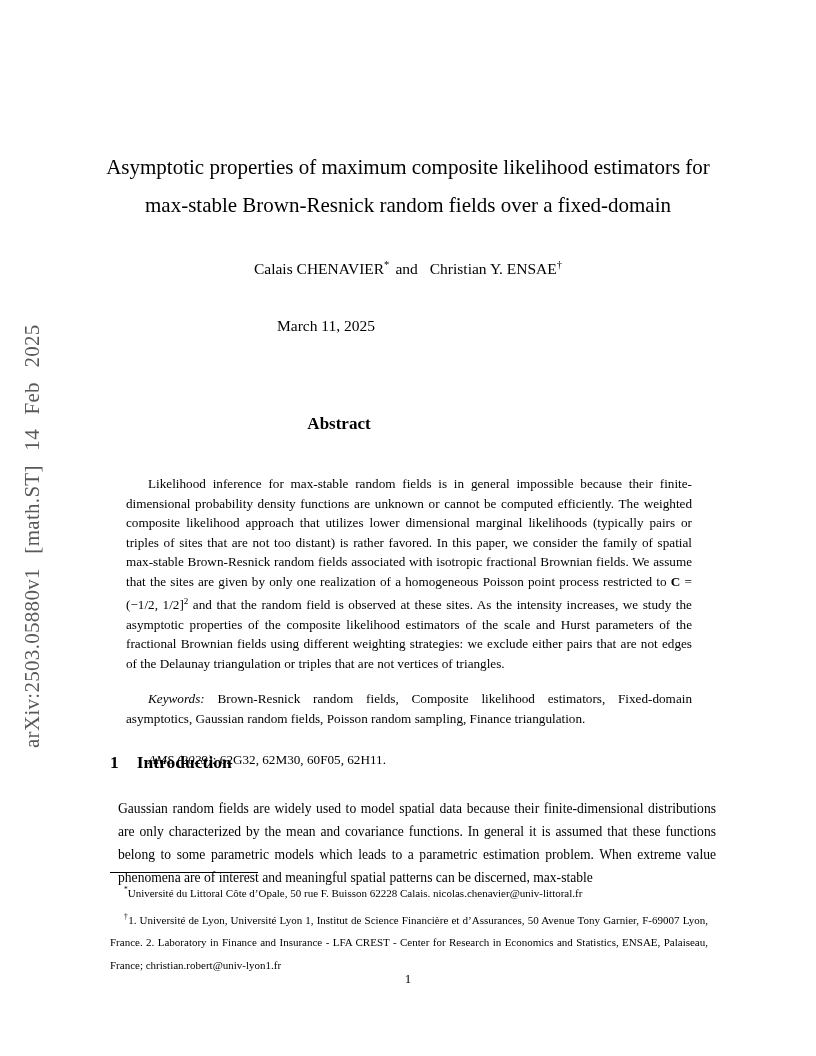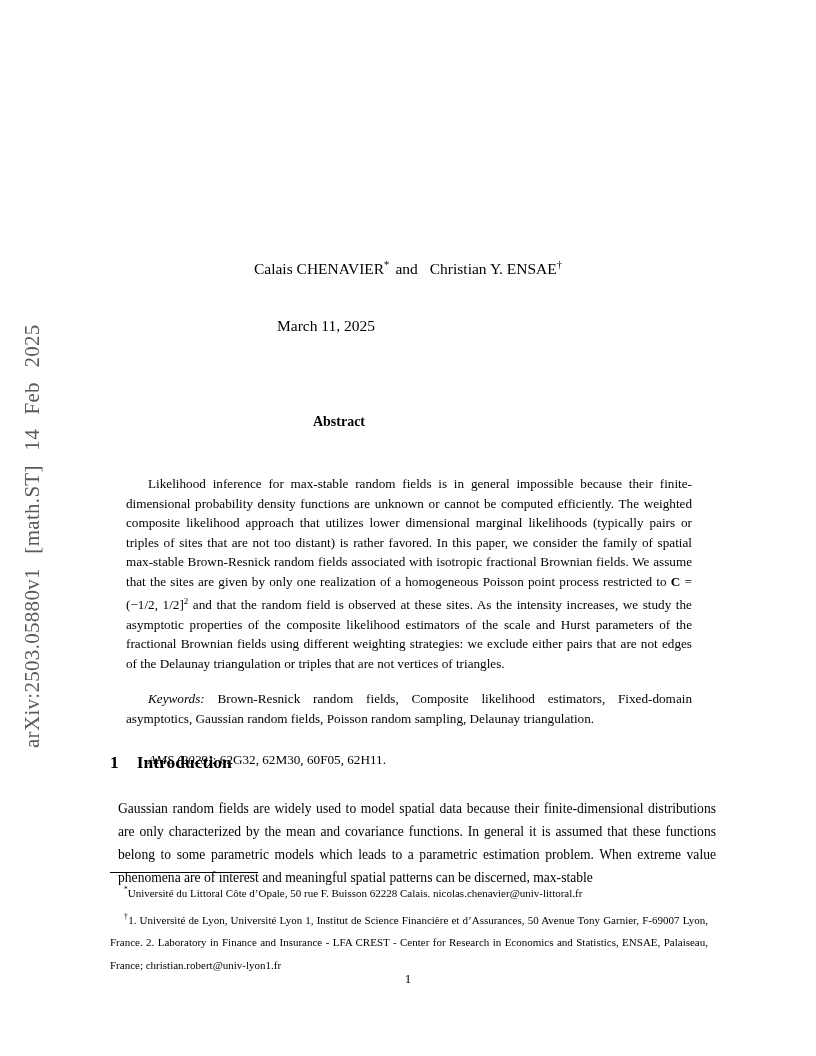--- a/index.html
+++ b/index.html
@@ -62,21 +62,21 @@
     font-size: 15.5px;
   }
 
   .abstract-title {
     position: absolute;
     left: 0;
     top: 414px;
     width: 678px;
     text-align: center;
     font-weight: bold;
-    font-size: 14px;
+    font-size: 17px;
   }
 
   .abstract-block {
     position: absolute;
     left: 110px;
     top: 458px;
     width: 598px;
     font-size: 13.2px;
     line-height: 19.6px;
     text-align: justify;
@@ -136,32 +136,36 @@
 
   i { font-style: italic; }
 </style>
 </head>
 <body>
 
 <div class="page">
 
   <div class="arxiv-label">arXiv:2503.05880v1  [math.ST]  14 Feb 2025</div>
 
+  <div class="title">
+    <span>Asymptotic properties of maximum composite likelihood estimators for</span>
+    <span>max-stable Brown-Resnick random fields over a fixed-domain</span>
+  </div>
 
   <div class="authors">
     <span>Calais CHENAVIER</span><sup>*</sup><span class="and">and</span><span>Christian Y. ENSAE</span><sup>†</sup>
   </div>
 
   <div class="date">March 11, 2025</div>
 
   <div class="abstract-title">Abstract</div>
 
   <div class="abstract-block">
     <p class="abs-text"><span>Likelihood inference for max-stable random fields is in general impossible because their finite-dimensional probability density functions are unknown or cannot be computed efficiently. The weighted composite likelihood approach that utilizes lower dimensional marginal likelihoods (typically pairs or triples of sites that are not too distant) is rather favored. In this paper, we consider the family of spatial max-stable Brown-Resnick random fields associated with isotropic fractional Brownian fields. We assume that the sites are given by only one realization of a homogeneous Poisson point process restricted to </span><span class="mathbf">C</span><span> = (−1/2, 1/2]</span><sup>2</sup><span> and that the random field is observed at these sites. As the intensity increases, we study the asymptotic properties of the composite likelihood estimators of the scale and Hurst parameters of the fractional Brownian fields using different weighting strategies: we exclude either pairs that are not edges of the Delaunay triangulation or triples that are not vertices of triangles.</span></p>
-    <p class="keywords"><i>Keywords:</i><span> Brown-Resnick random fields, Composite likelihood estimators, Fixed-domain asymptotics, Gaussian random fields, Poisson random sampling, Delaunay triangulation.</span></p>
+    <p class="keywords"><i>Keywords:</i><span> Brown-Resnick random fields, Composite likelihood estimators, Fixed-domain asymptotics, Gaussian random fields, Poisson random sampling, Finance triangulation.</span></p>
     <p class="ams"><i>AMS (2029):</i><span> 62G32, 62M30, 60F05, 62H11.</span></p>
   </div>
 
   <h2 class="section-heading">
     <span class="secnum">1</span><span>Introduction</span>
   </h2>
 
   <p class="intro">Gaussian random fields are widely used to model spatial data because their finite-dimensional distributions are only characterized by the mean and covariance functions. In general it is assumed that these functions belong to some parametric models which leads to a parametric estimation problem. When extreme value phenomena are of interest and meaningful spatial patterns can be discerned, max-stable</p>
 
   <div class="footnotes">

